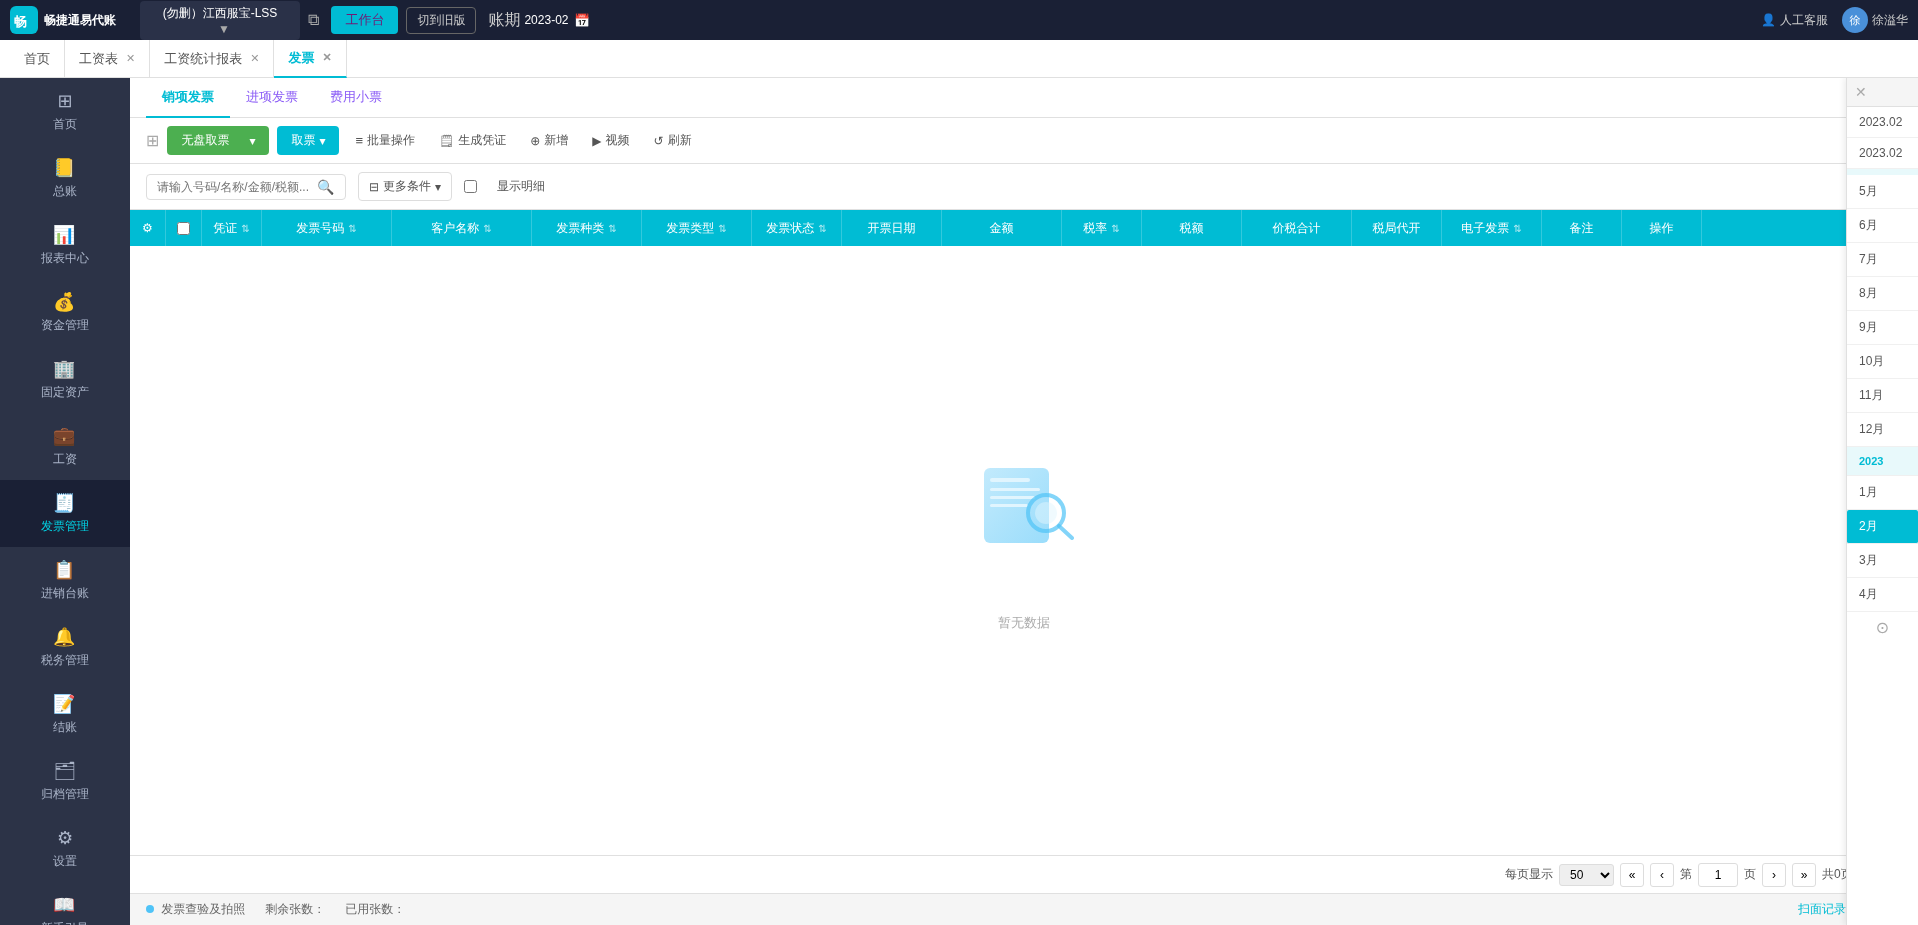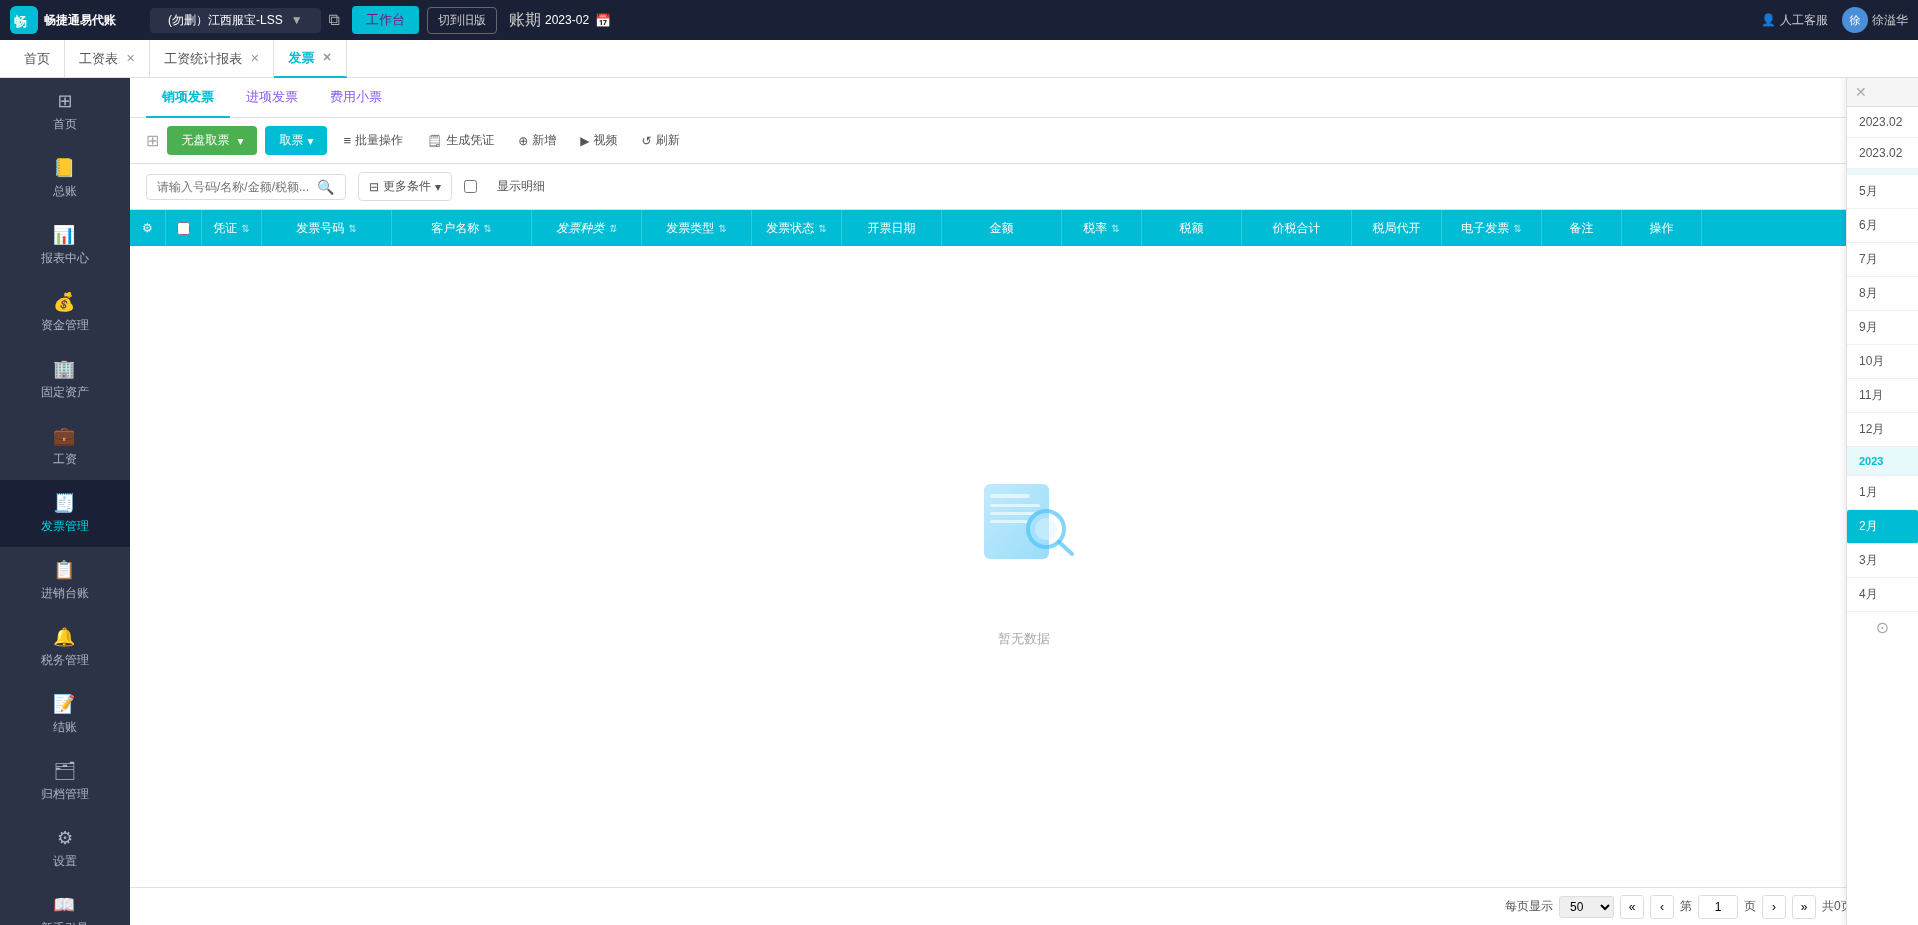--- a/index.html
+++ b/index.html
@@ -30,22 +30,22 @@
     }
     .company-selector {
       display: flex;
       align-items: center;
       background: #2a3148;
       border-radius: 4px;
       padding: 4px 18px;
       color: #fff;
       font-size: 12px;
       cursor: pointer;
-      margin-left: 10px;
       min-width: 160px;
+      flex-direction: column;
     }
     .company-selector .arrow { margin-left: 8px; color: #aaa; }
     .copy-icon { margin-left: 8px; color: #aaa; cursor: pointer; }
     .workspace-btn {
       background: #00bcd4;
       color: #701a75;
       border: none;
       border-radius: 4px;
       padding: 5px 14px;
       font-size: 13px;
@@ -218,21 +218,21 @@
     .btn-green {
       background: #4caf50;
       color: #fff;
       border: none;
       border-radius: 4px;
       padding: 6px 14px;
       font-size: 12px;
       cursor: pointer;
       display: flex;
       align-items: center;
-      gap: 8px;
+      gap: 20px;
       justify-content: flex-end;
     }
     .btn-teal {
       background: #00bcd4;
       color: #fff;
       border: none;
       border-radius: 4px;
       padding: 6px 14px;
       font-size: 12px;
       cursor: pointer;
@@ -466,21 +466,21 @@
       height: 12px;
     }
     .scrollbar-inner { width: 1200px; height: 12px; }
 
     
     .col-settings { width: 36px; }
     .col-check { width: 36px; }
     .col-cert { width: 60px; }
     .col-inv-no { width: 130px; }
     .col-customer { width: 140px; }
-    .col-inv-type { width: 110px; font-style: italic; }
+    .col-inv-type { width: 110px; }
     .col-inv-cat { width: 110px; }
     .col-inv-status { width: 90px; }
     .col-date { width: 100px; }
     .col-amount { width: 120px; }
     .col-tax-rate { width: 80px; }
     .col-tax { width: 100px; }
     .col-total { width: 110px; }
     .col-tax-code { width: 90px; }
     .col-elec { width: 100px; align-items: center; }
     .col-remark { width: 80px; }
@@ -768,20 +768,36 @@
         <button class="page-btn">‹</button>
         <span>第</span>
         <input type="text" class="page-input" value="1" style="">
         <span>页</span>
         <button class="page-btn">›</button>
         <button class="page-btn">»</button>
         <span>共0页, 0条记录</span>
       </div>
     </div>
 
+    <div class="footer-info">
+      <span>
+        <span class="blue-dot"></span>
+        <span>发票查验及拍照</span>
+      </span>
+      <span>
+        <span>剩余张数：</span>
+        <span></span>
+      </span>
+      <span>
+        <span>已用张数：</span>
+        <span></span>
+      </span>
+      <span class="footer-link" style="margin-left:auto;">扫面记录</span>
+      <span class="footer-link">去充值</span>
+    </div>
 
     <div class="date-panel">
       <div class="date-panel-header">
         <span class="close-panel-btn">✕</span>
       </div>
 
       <div class="date-item">
         <span>2023.02</span>
       </div>
       <div class="date-item">

